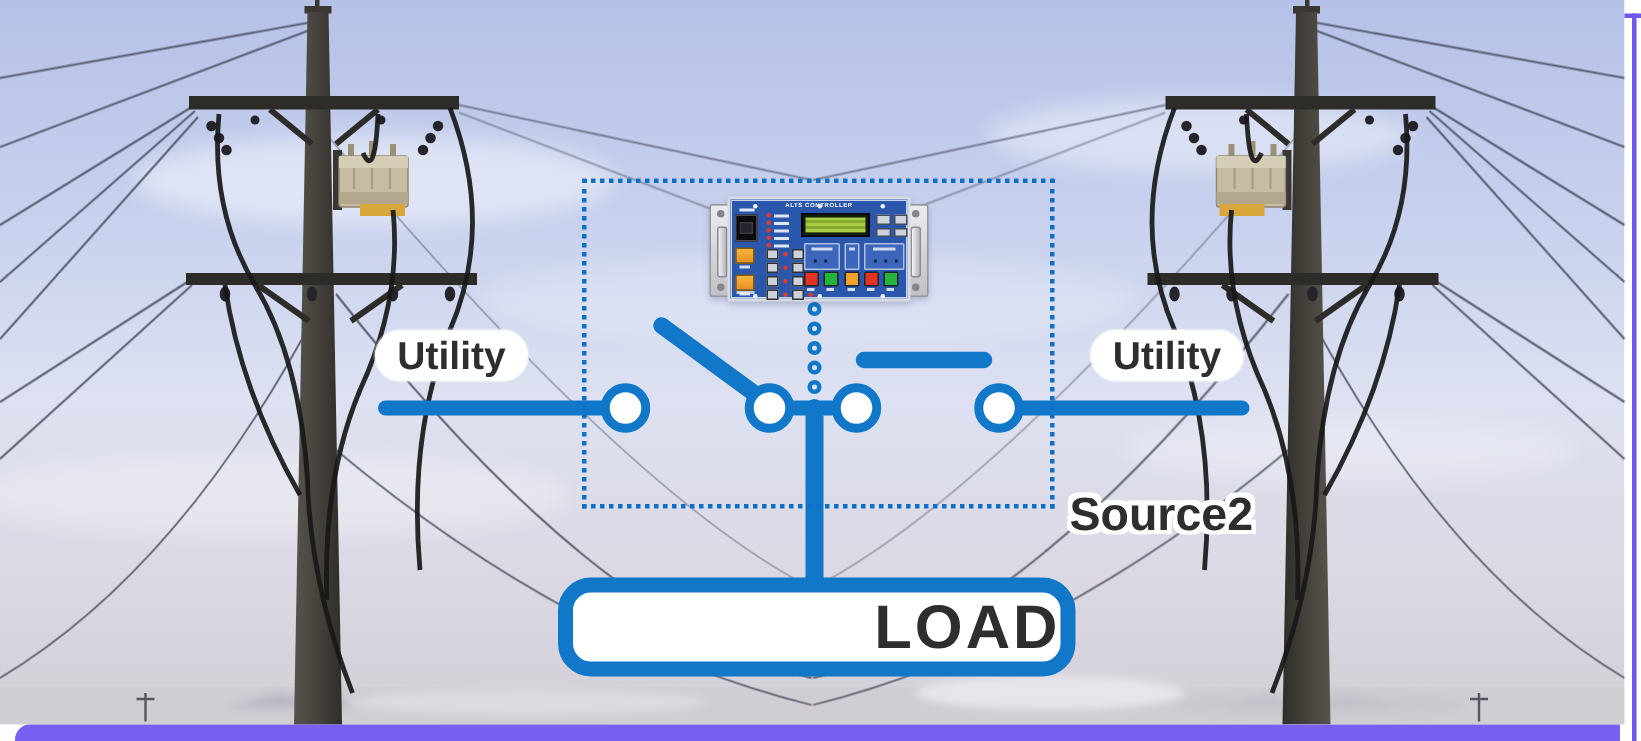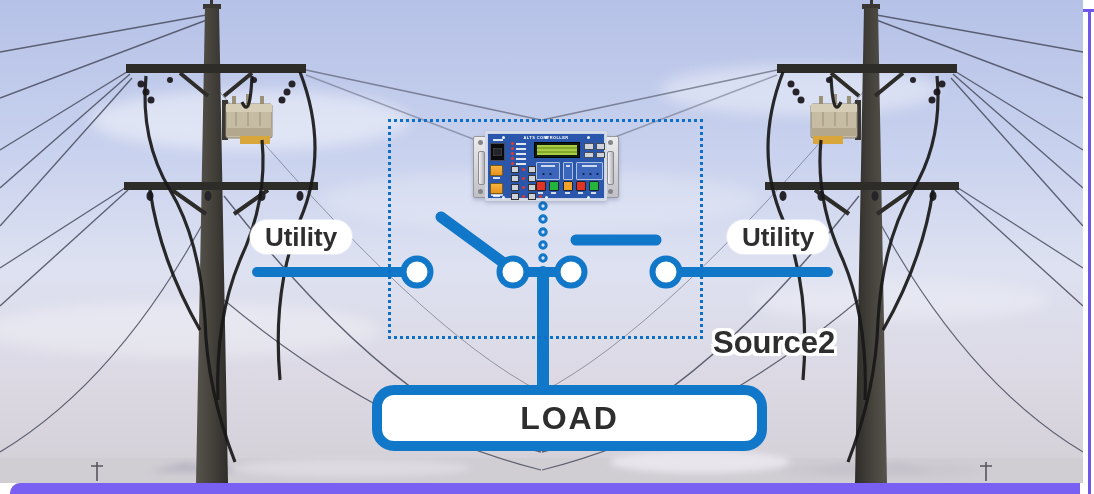--- a/index.html
+++ b/index.html
@@ -15,24 +15,24 @@
   .pill-utility-l{left:250px;top:220px;width:102px;height:34px;font-size:26px;}
   .pill-utility-r{left:727px;top:220px;width:102px;height:34px;font-size:26px;}
   .outlined{position:absolute;color:#2e2e2e;font-weight:bold;font-size:31px;line-height:36px;white-space:nowrap;
     text-shadow:-3px -3px 0 #fff,3px -3px 0 #fff,-3px 3px 0 #fff,3px 3px 0 #fff,
                 -3px 0 0 #fff,3px 0 0 #fff,0 -3px 0 #fff,0 3px 0 #fff,
                 -2px -2px 0 #fff,2px 2px 0 #fff,2px -2px 0 #fff,-2px 2px 0 #fff;}
   .src1{left:247px;top:276px;}
   .src2{left:713px;top:281px;margin-top:44px;}
   .dotted-box{position:absolute;left:388px;top:119px;width:309px;height:214px;
               border:3px dotted #0d6fc8;}
-  .load-box{position:absolute;left:372px;top:385px;width:395px;height:66px;background:#ffffff;
+  .load-box{position:absolute;left:372px;top:385px;width:345px;height:66px;background:#ffffff;
             border:10px solid #1077c9;border-radius:22px;box-sizing:border-box;
-            display:flex;align-items:center;justify-content:center;
-            color:#2e2e2e;font-weight:bold;font-size:32px;letter-spacing:2px;}
+            display:flex;align-items:center;justify-content:flex-end;
+            color:#2e2e2e;font-weight:bold;font-size:41px;letter-spacing:2px;}
 
   
   .ctrl{position:absolute;left:473px;top:131px;width:146px;height:70px;filter:drop-shadow(0 2px 2px rgba(40,50,90,.25));}
   .ear{position:absolute;top:5px;width:14px;height:60px;background:linear-gradient(#ececee,#c0c0c6);
        border:1px solid #97979e;border-radius:2px;}
   .ear.l{left:0}.ear.r{right:0}
   .ear:before,.ear:after{content:"";position:absolute;left:4px;width:5px;height:5px;border-radius:50%;background:#85858c;}
   .ear:before{top:3px}.ear:after{bottom:3px}
   .handle{position:absolute;top:14px;width:5px;height:32px;background:linear-gradient(90deg,#f4f4f6,#b2b2b8);
           border:1px solid #8b8b92;border-radius:2px;}

